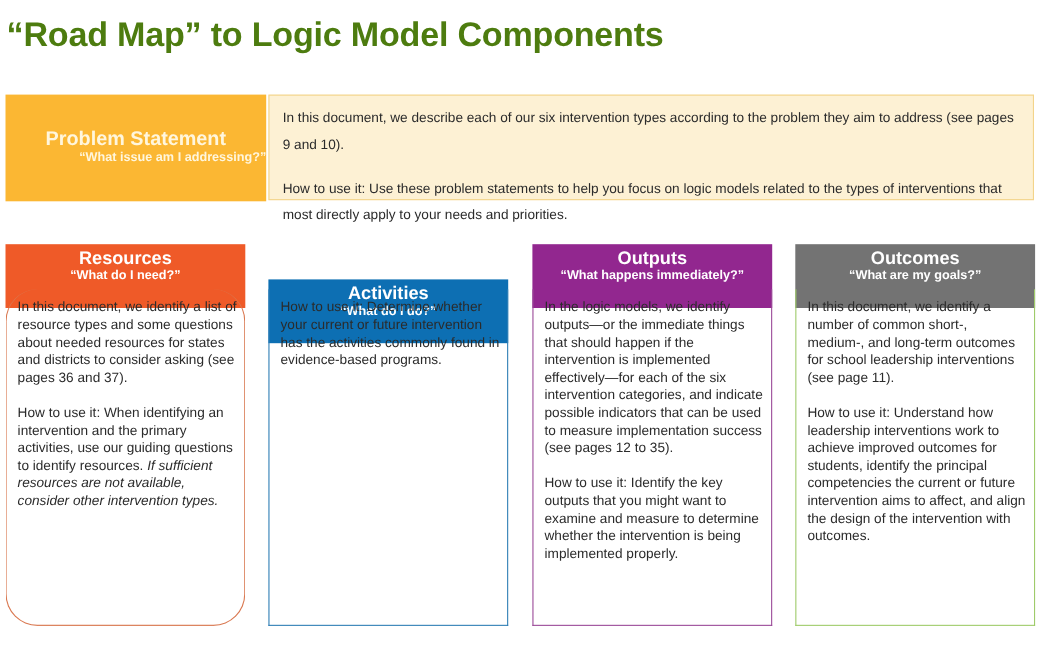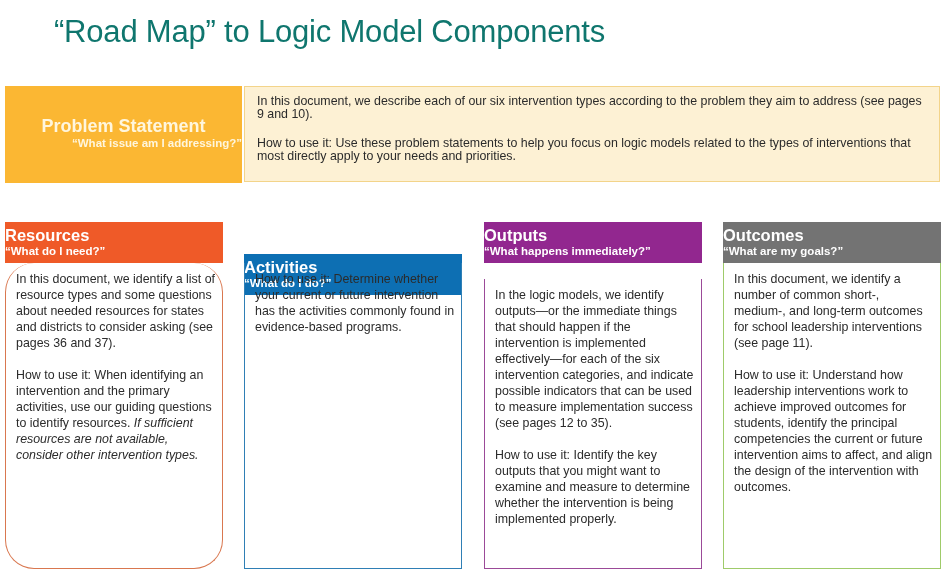--- a/index.html
+++ b/index.html
@@ -1,31 +1,31 @@
 <!DOCTYPE html>
 <html><head>
 <meta charset="utf-8">
 <style>
   html, body { margin: 0; padding: 0; background: #ffffff; }
   body { width: 946px; height: 586px; position: relative; overflow: hidden;
          font-family: "Liberation Sans", "DejaVu Sans", sans-serif; color: #231f20; }
-  .title { position: absolute; left: 6px; top: 14px; font-size: 31px; font-weight: normal;
-           color: #0f766e; letter-spacing: -0.2px; white-space: nowrap; margin-left: 48px; }
+  .title { position: absolute; left: 6px; top: 14px; font-size: 31px; font-weight: bold;
+           color: #4d7c0f; letter-spacing: -0.2px; white-space: nowrap; }
   .ps-box { position: absolute; left: 5px; top: 86px; width: 237px; height: 97px;
             background: #fbb733; color: #fff6dd; text-align: center; box-sizing: border-box;
             padding-top: 30px; }
   .ps-title { font-size: 18px; font-weight: bold; line-height: 20px; }
   .ps-sub { font-size: 11.5px; font-weight: bold; line-height: 14px; text-align: right; }
   .desc-box { position: absolute; left: 244px; top: 86px; width: 696px; height: 96px;
               background: #fdf1d4; border: 1.5px solid #f3d48a; box-sizing: border-box;
-              padding: 8px 12px 0 12px; font-size: 12.4px; line-height: 13px; color: #2b2b2b; }
+              padding: 8px 12px 0 12px; font-size: 12.4px; line-height: 24px; color: #2b2b2b; }
   .desc-box p { margin: 0 0 16px 0; }
   .col { position: absolute; top: 222px; width: 218px; height: 347px; box-sizing: border-box;
          background: #ffffff; }
-  .col-head { height: 41px; color: #ffffff; box-sizing: border-box;
+  .col-head { height: 58px; color: #ffffff; text-align: center; box-sizing: border-box;
               padding-top: 4px; }
   .col-title { font-size: 16.5px; font-weight: bold; line-height: 18px; }
   .col-sub { font-size: 11.5px; font-weight: bold; line-height: 14px; }
   .col-body { position: absolute; top: 41px; left: 0; right: 0; bottom: 0; box-sizing: border-box;
               border-width: 0 1.5px 1.5px 1.5px; border-style: solid;
               padding: 8px 6px 0 10px; font-size: 12.4px; line-height: 16px; color: #2b2b2b; }
   .col-body p { margin: 0 0 16px 0; }
   .col-body em { font-style: italic; }
 </style>
 </head>
@@ -62,21 +62,21 @@
   <div class="col-body" style="border-color:#2f7fb5;">
     <p>How to use it: Determine whether your current or future intervention has the activities commonly found in evidence-based programs.</p>
   </div>
 </div>
 
 <div class="col" style="left:484px;">
   <div class="col-head" style="background:#92278f;">
     <div class="col-title">Outputs</div>
     <div class="col-sub">“What happens immediately?”</div>
   </div>
-  <div class="col-body" style="border-color:#9b4a98;margin-top:16px;">
+  <div class="col-body" style="border-color:#9b4a98;">
     <p>In the logic models, we identify outputs—or the immediate things that should happen if the intervention is implemented effectively—for each of the six intervention categories, and indicate possible indicators that can be used to measure implementation success (see pages 12 to 35).</p>
     <p>How to use it: Identify the key outputs that you might want to examine and measure to determine whether the intervention is being implemented properly.</p>
   </div>
 </div>
 
 <div class="col" style="left:723px;">
   <div class="col-head" style="background:#737373;">
     <div class="col-title">Outcomes</div>
     <div class="col-sub">“What are my goals?”</div>
   </div>

